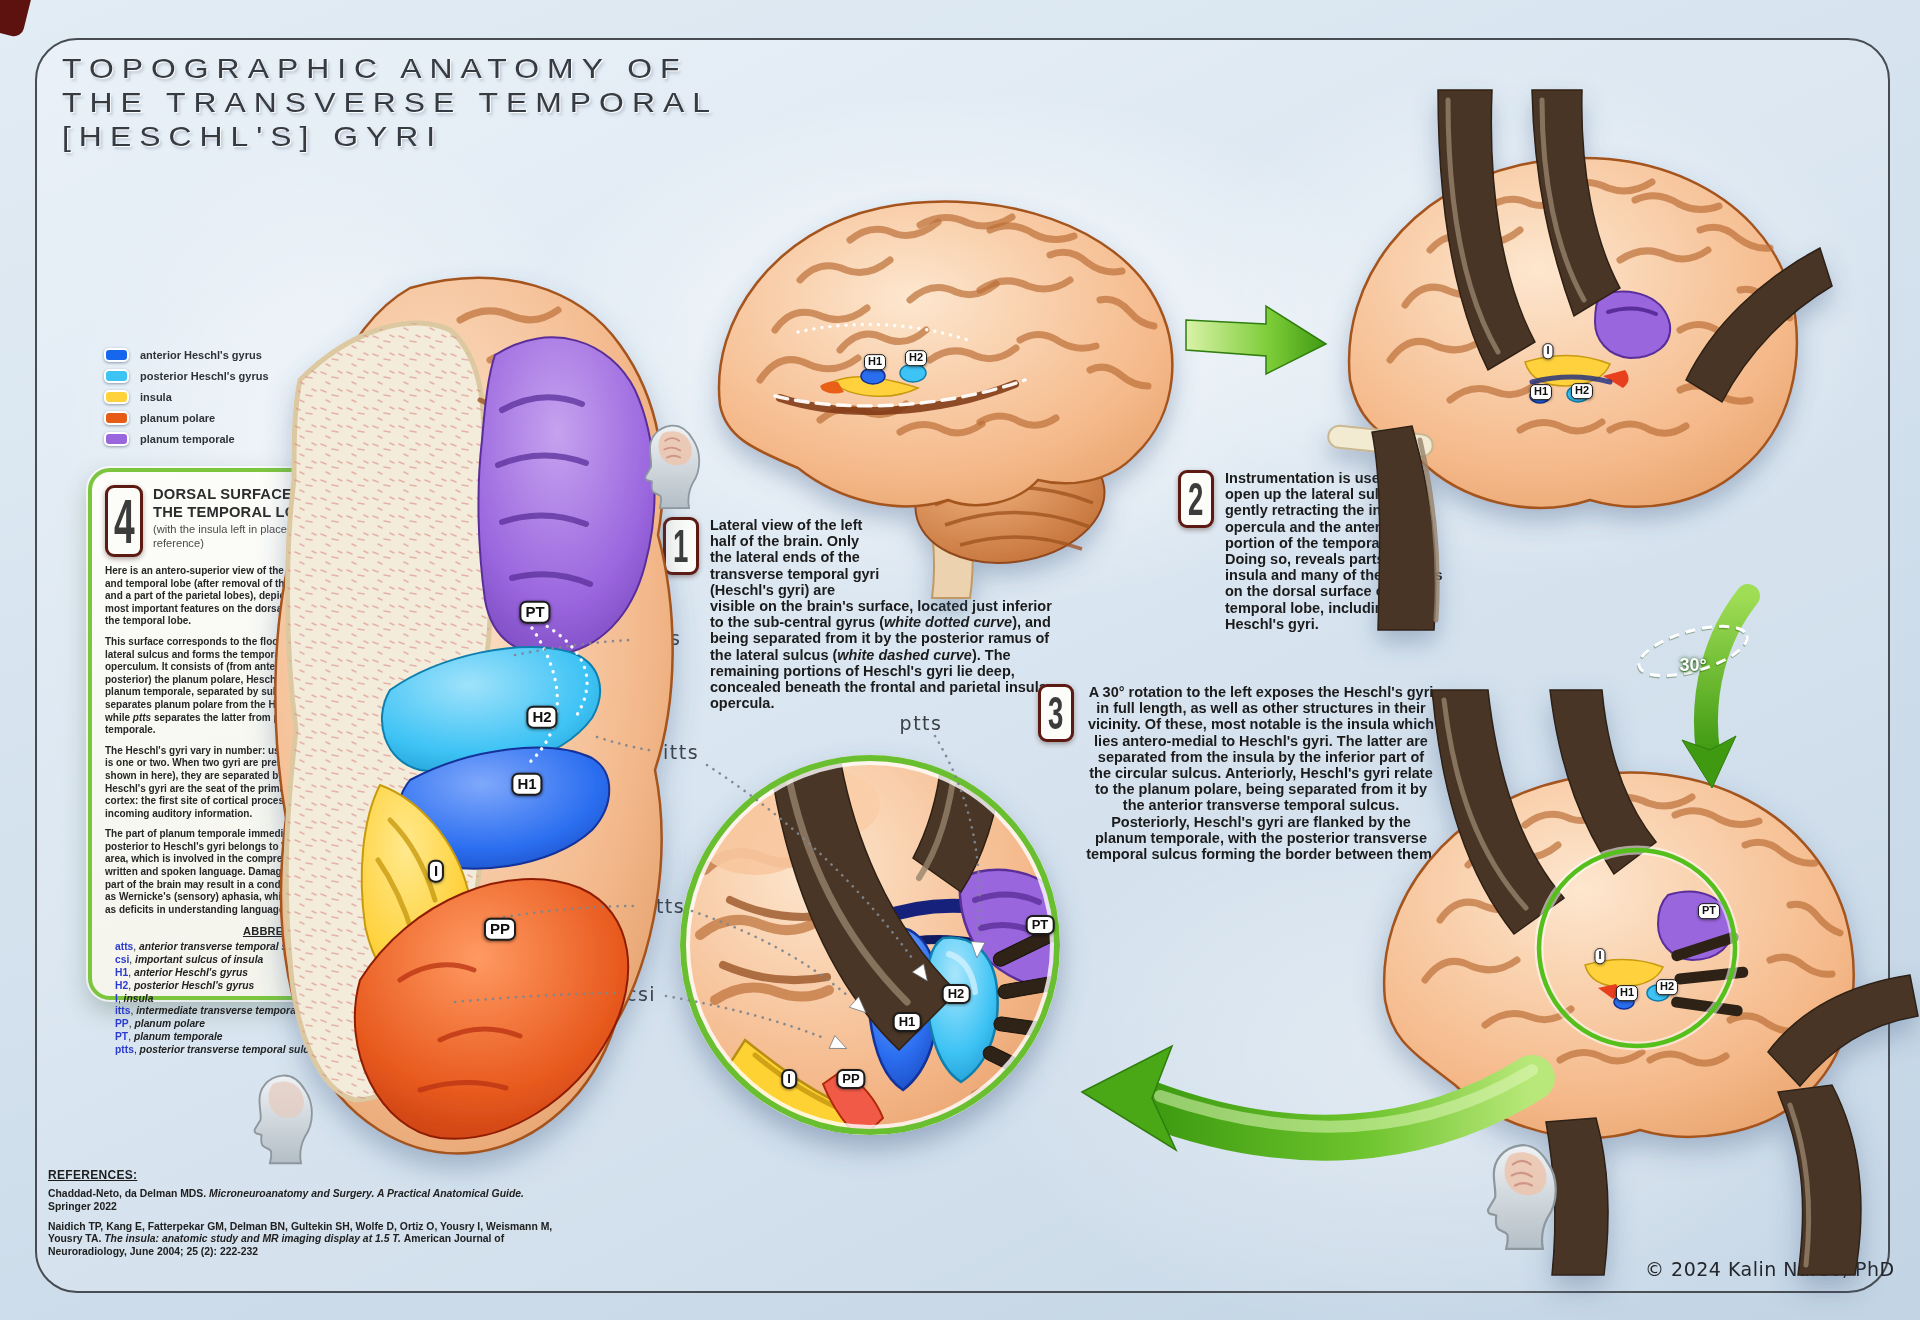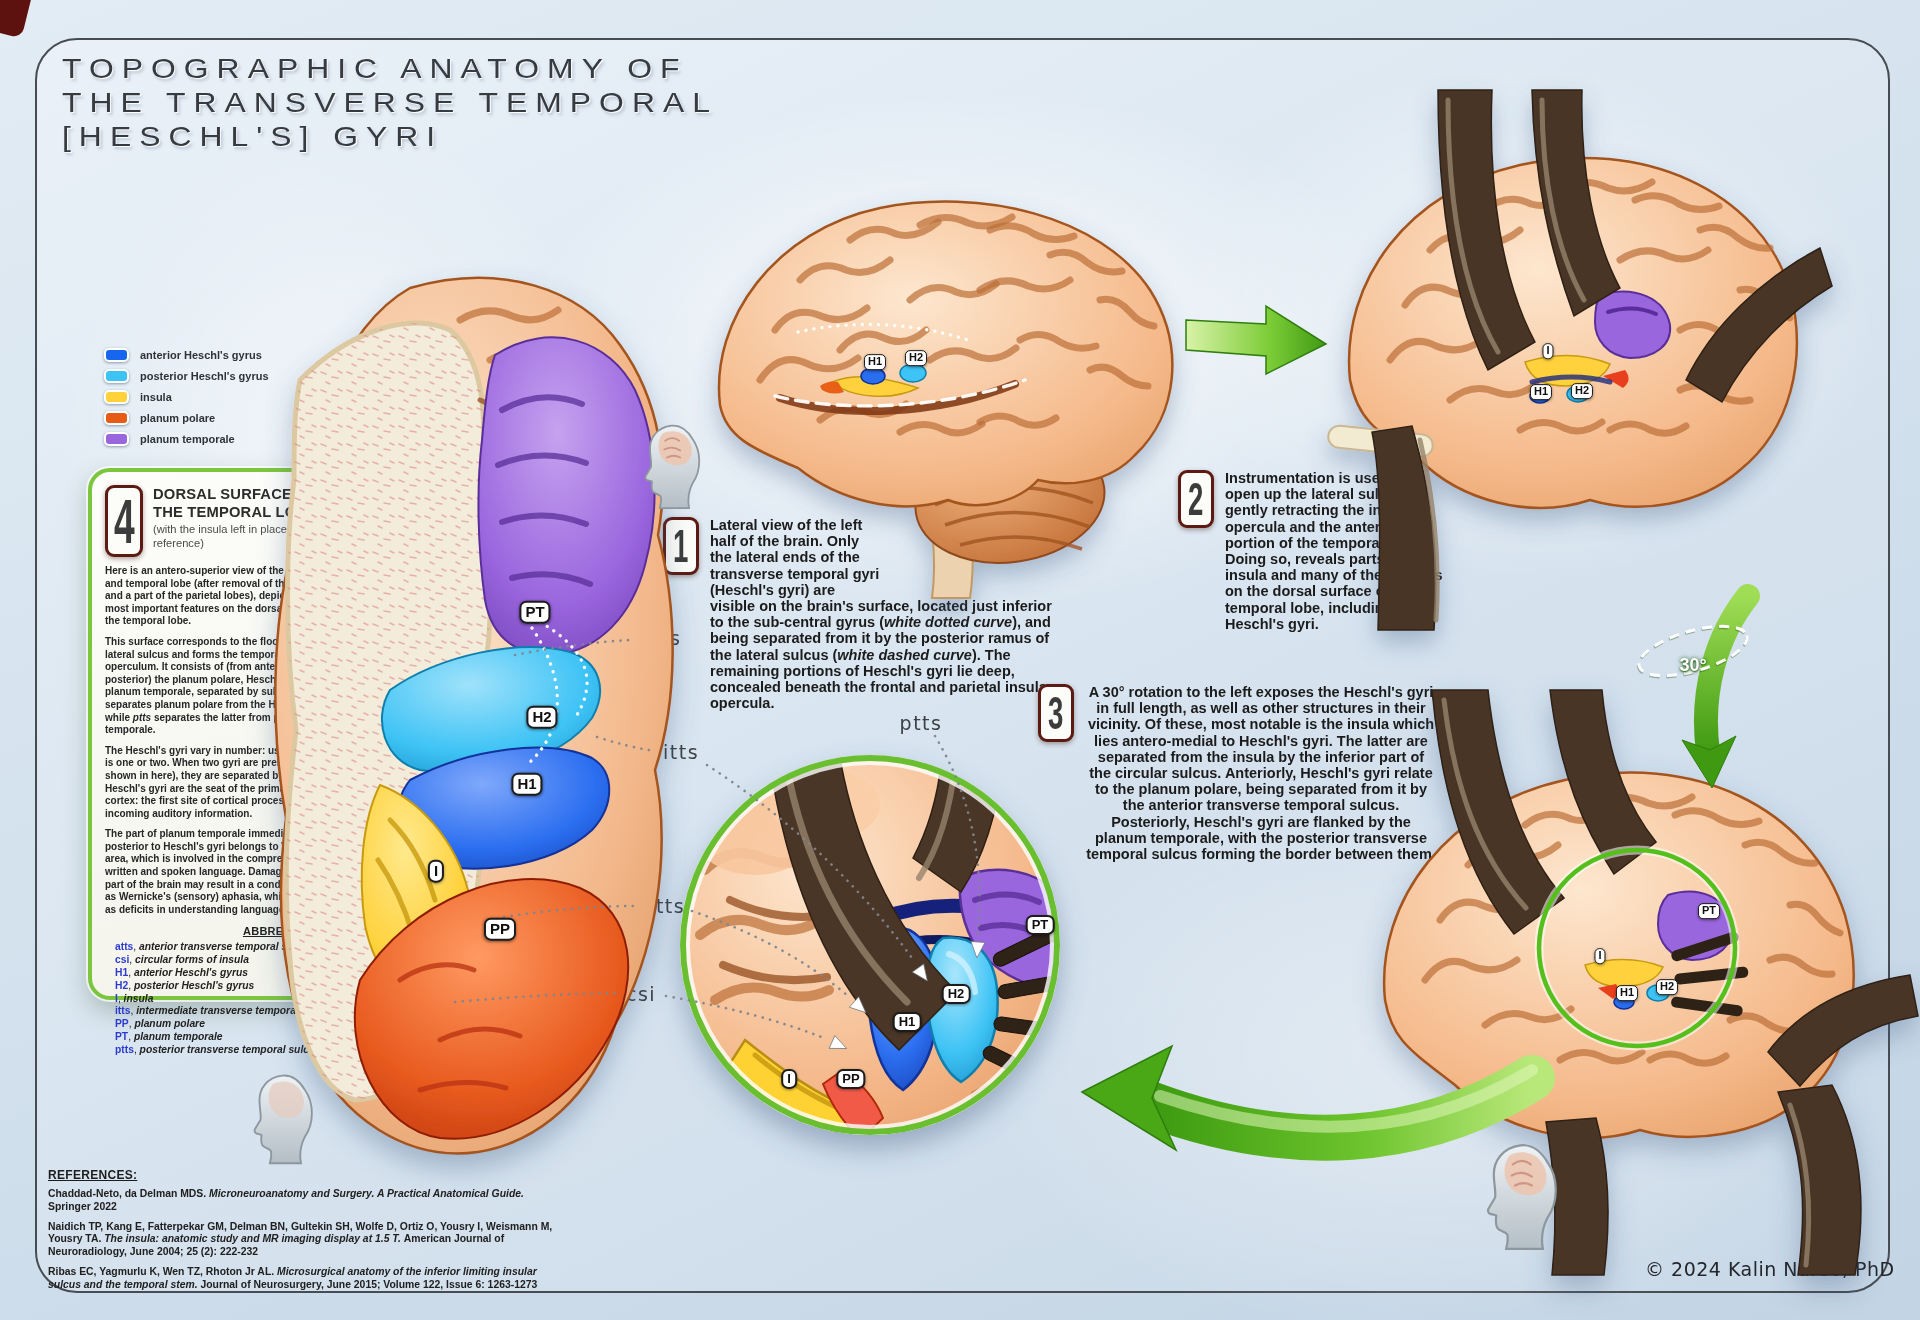--- a/index.html
+++ b/index.html
@@ -514,21 +514,21 @@
         <div class="ib-title">DORSAL SURFACE OF THE TEMPORAL LOBE</div>
         <div class="ib-sub">(with the insula left in place for reference)</div>
       </div>
     </div>
     <div class="ib-para"><span>Here is an antero-superior view of the left insula and temporal lobe (after removal of the frontal and a part of the parietal lobes), depicting the most important features on the dorsal surface of the temporal lobe.</span></div>
     <div class="ib-para"><span>This surface corresponds to the floor of the lateral sulcus and forms the temporal insular operculum. It consists of (from anterior to posterior) the planum polare, Heschl's gyri and planum temporale, separated by sulci: </span><span class="it">atts</span><span> separates planum polare from the Heschl's gyri, while </span><span class="it">ptts</span><span> separates the latter from planum temporale.</span></div>
     <div class="ib-para"><span>The Heschl's gyri vary in number: usually, there is one or two. When two gyri are present (as shown in here), they are separated by the </span><span class="it">itts</span><span>. Heschl's gyri are the seat of the primary auditory cortex: the first site of cortical processing of incoming auditory information.</span></div>
     <div class="ib-para"><span>The part of planum temporale immediately posterior to Heschl's gyri belongs to Wernicke's area, which is involved in the comprehension of written and spoken language. Damage to this part of the brain may result in a condition known as Wernicke's (sensory) aphasia, which presents as deficits in understanding language.</span></div>
     <div class="abbr-head">ABBREVIATIONS:</div>
     <div class="abbr-row"><span class="abbr-key">atts</span><span>, </span><span class="abbr-def">anterior transverse temporal sulcus</span></div>
-    <div class="abbr-row"><span class="abbr-key">csi</span><span>, </span><span class="abbr-def">circular forms of insula</span></div>
+    <div class="abbr-row"><span class="abbr-key">csi</span><span>, </span><span class="abbr-def">important sulcus of insula</span></div>
     <div class="abbr-row"><span class="abbr-key">H1</span><span>, </span><span class="abbr-def">anterior Heschl's gyrus</span></div>
     <div class="abbr-row"><span class="abbr-key">H2</span><span>, </span><span class="abbr-def">posterior Heschl's gyrus</span></div>
     <div class="abbr-row"><span class="abbr-key">I</span><span>, </span><span class="abbr-def">insula</span></div>
     <div class="abbr-row"><span class="abbr-key">itts</span><span>, </span><span class="abbr-def">intermediate transverse temporal sulcus</span></div>
     <div class="abbr-row"><span class="abbr-key">PP</span><span>, </span><span class="abbr-def">planum polare</span></div>
     <div class="abbr-row"><span class="abbr-key">PT</span><span>, </span><span class="abbr-def">planum temporale</span></div>
     <div class="abbr-row"><span class="abbr-key">ptts</span><span>, </span><span class="abbr-def">posterior transverse temporal sulcus</span></div>
   </div>
 
   <div class="step s1">
@@ -579,17 +579,16 @@
   <div class="pill pill-md" style="left:1040px;top:925px;">PT</div>
   <div class="pill pill-md" style="left:956px;top:994px;">H2</div>
   <div class="pill pill-md" style="left:907px;top:1022px;">H1</div>
   <div class="pill pill-md" style="left:789px;top:1079px;">I</div>
   <div class="pill pill-md" style="left:851px;top:1079px;">PP</div>
 
   <div class="refs">
     <div class="refs-head">REFERENCES:</div>
     <div class="ref"><span>Chaddad-Neto, da Delman MDS. </span><span class="rt">Microneuroanatomy and Surgery. A Practical Anatomical Guide. </span><span>Springer 2022</span></div>
     <div class="ref"><span>Naidich TP, Kang E, Fatterpekar GM, Delman BN, Gultekin SH, Wolfe D, Ortiz O, Yousry I, Weismann M, Yousry TA. </span><span class="rt">The insula: anatomic study and MR imaging display at 1.5 T. </span><span>American Journal of Neuroradiology, June 2004; 25 (2): 222-232</span></div>
-    <div class="ref"><span>Ribas EC, Yagmurlu K, Wen TZ, Rhoton Jr AL. </span><span class="rt">Microsurgical anatomy of the inferior limiting insular sulcus and the temporal stem. </span><span>Journal of Neurosurgery, June 2015; Volume 122, Issue 6: 1263-1273</span></div>
   </div>
 
   <div class="copyright">© 2024 Kalin Narov, PhD</div>
 </div>
 
 </body></html>

